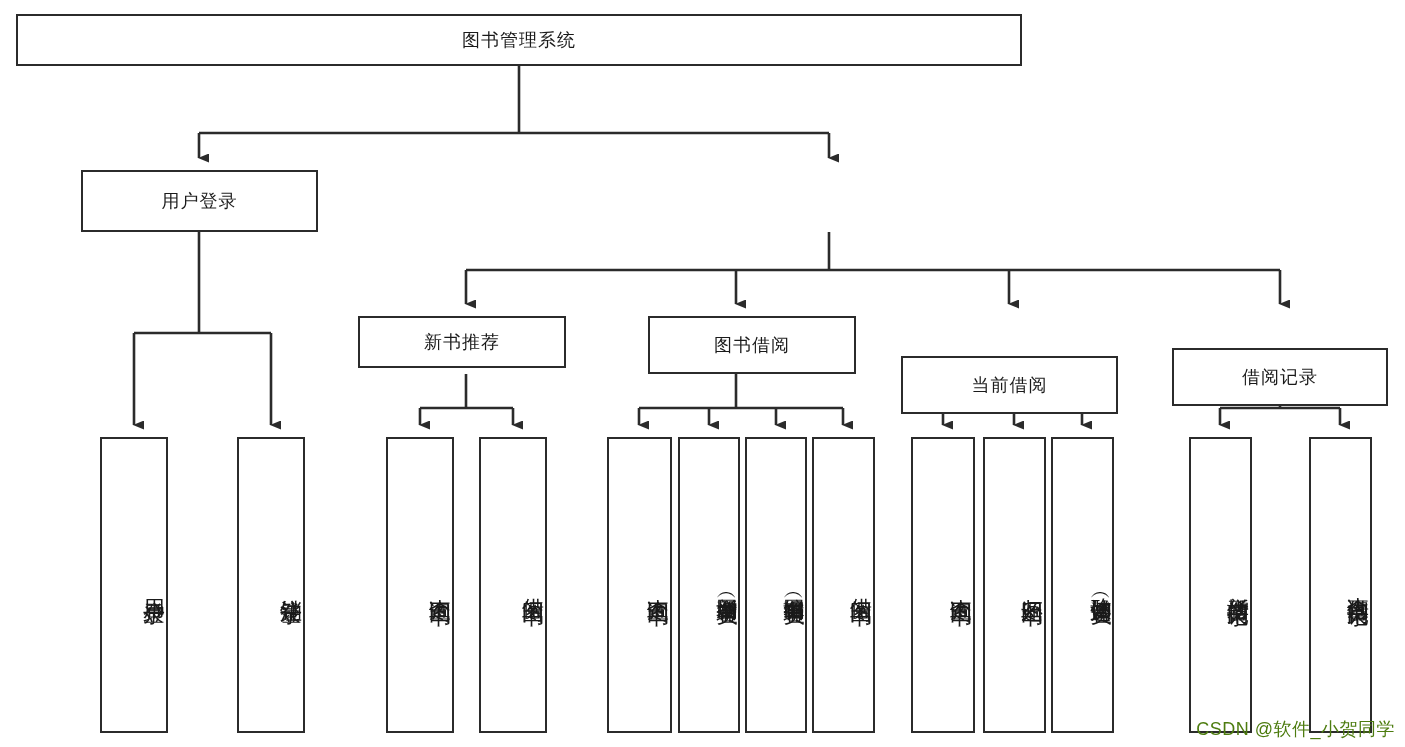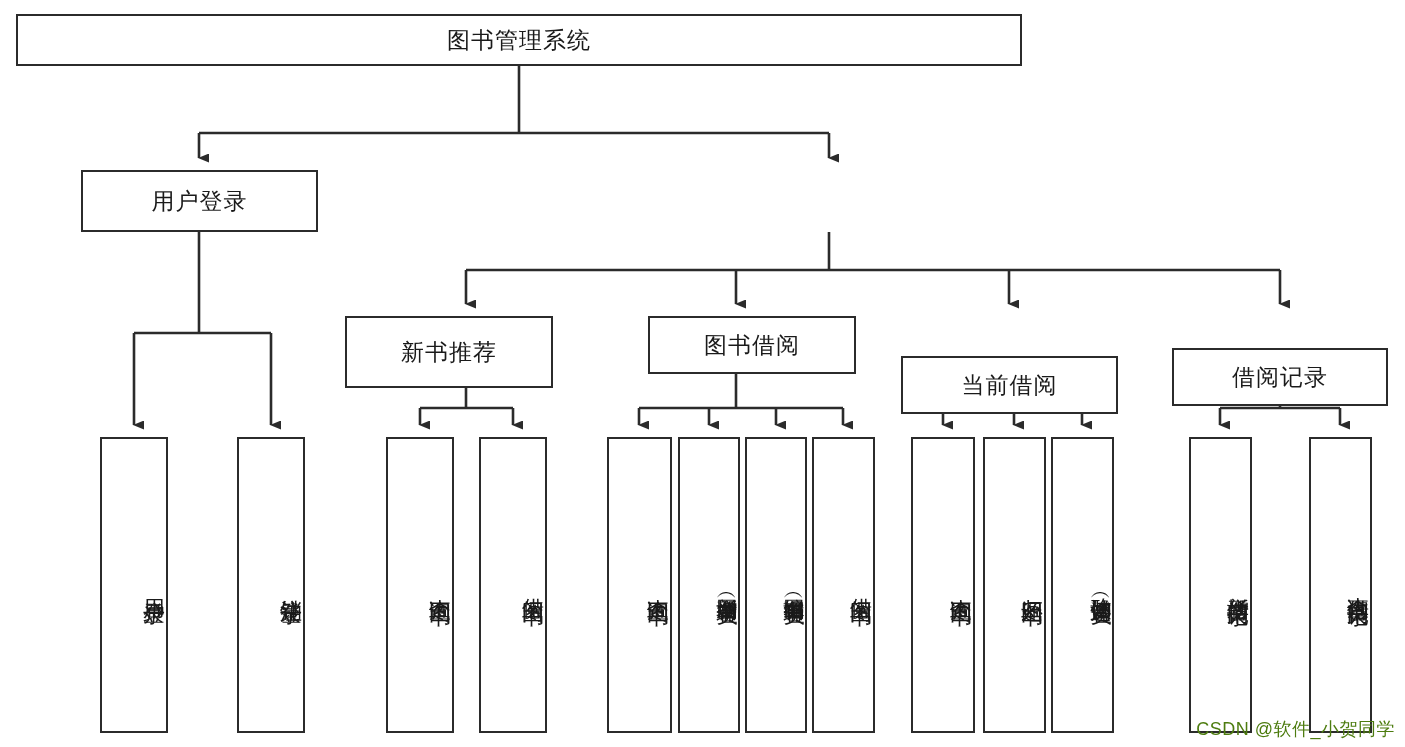--- a/index.html
+++ b/index.html
@@ -29,21 +29,21 @@
     position: absolute;
     box-sizing: border-box;
     background: #ffffff;
     border: 2px solid #2b2b2b;
     display: flex;
     align-items: center;
     justify-content: center;
     color: #1a1a1a;
   }
   .node.horiz {
-    font-size: 23px;
+    font-size: 18px;
     letter-spacing: 1px;
   }
   .node.vert {
     font-size: 22px;
     writing-mode: vertical-rl;
     text-orientation: upright;
     letter-spacing: 2px;
     line-height: 1.05;
     padding: 6px 0;
     align-items: flex-start;
@@ -117,21 +117,21 @@
       <path d="M1220,408 L1340,408"></path>
       <path d="M1220,408 L1220,425" marker-end="url(#arrowhead)"></path>
       <path d="M1340,408 L1340,425" marker-end="url(#arrowhead)"></path>
     </g>
   </svg>
 
   <div class="node horiz" id="node-root" style="left: 16px; top: 14px; width: 1006px; height: 52px;">图书管理系统</div>
 
   <div class="node horiz" id="node-l2-0" style="left: 81px; top: 170px; width: 237px; height: 62px;">用户登录</div>
 
-  <div class="node horiz" id="node-l3-0" style="left: 345px; top: 316px; width: 208px; height: 72px;">新书推荐</div>
+  <div class="node horiz" id="node-l3-0" style="left: 358px; top: 316px; width: 208px; height: 52px;">新书推荐</div>
   <div class="node horiz" id="node-l3-1" style="left: 648px; top: 316px; width: 208px; height: 58px;">图书借阅</div>
   <div class="node horiz" id="node-l3-2" style="left: 901px; top: 316px; width: 217px; height: 58px; margin-top: 40px;">当前借阅</div>
   <div class="node horiz" id="node-l3-3" style="left: 1172px; top: 304px; width: 216px; height: 58px; margin-top: 44px;">借阅记录</div>
 
   <div class="node vert" id="leaf-0" style="left: 100px; top: 437px; width: 68px; height: 296px;">用户登录</div>
   <div class="node vert" id="leaf-1" style="left: 237px; top: 437px; width: 68px; height: 296px;">注销登录</div>
   <div class="node vert" id="leaf-2" style="left: 386px; top: 437px; width: 68px; height: 296px;">查询图书</div>
   <div class="node vert" id="leaf-3" style="left: 479px; top: 437px; width: 68px; height: 296px;">借阅图书</div>
   <div class="node vert" id="leaf-4" style="left: 607px; top: 437px; width: 65px; height: 296px;">查询图书</div>
   <div class="node vert long" id="leaf-5" style="left: 678px; top: 437px; width: 62px; height: 296px;">新增图书（管理员）</div>

